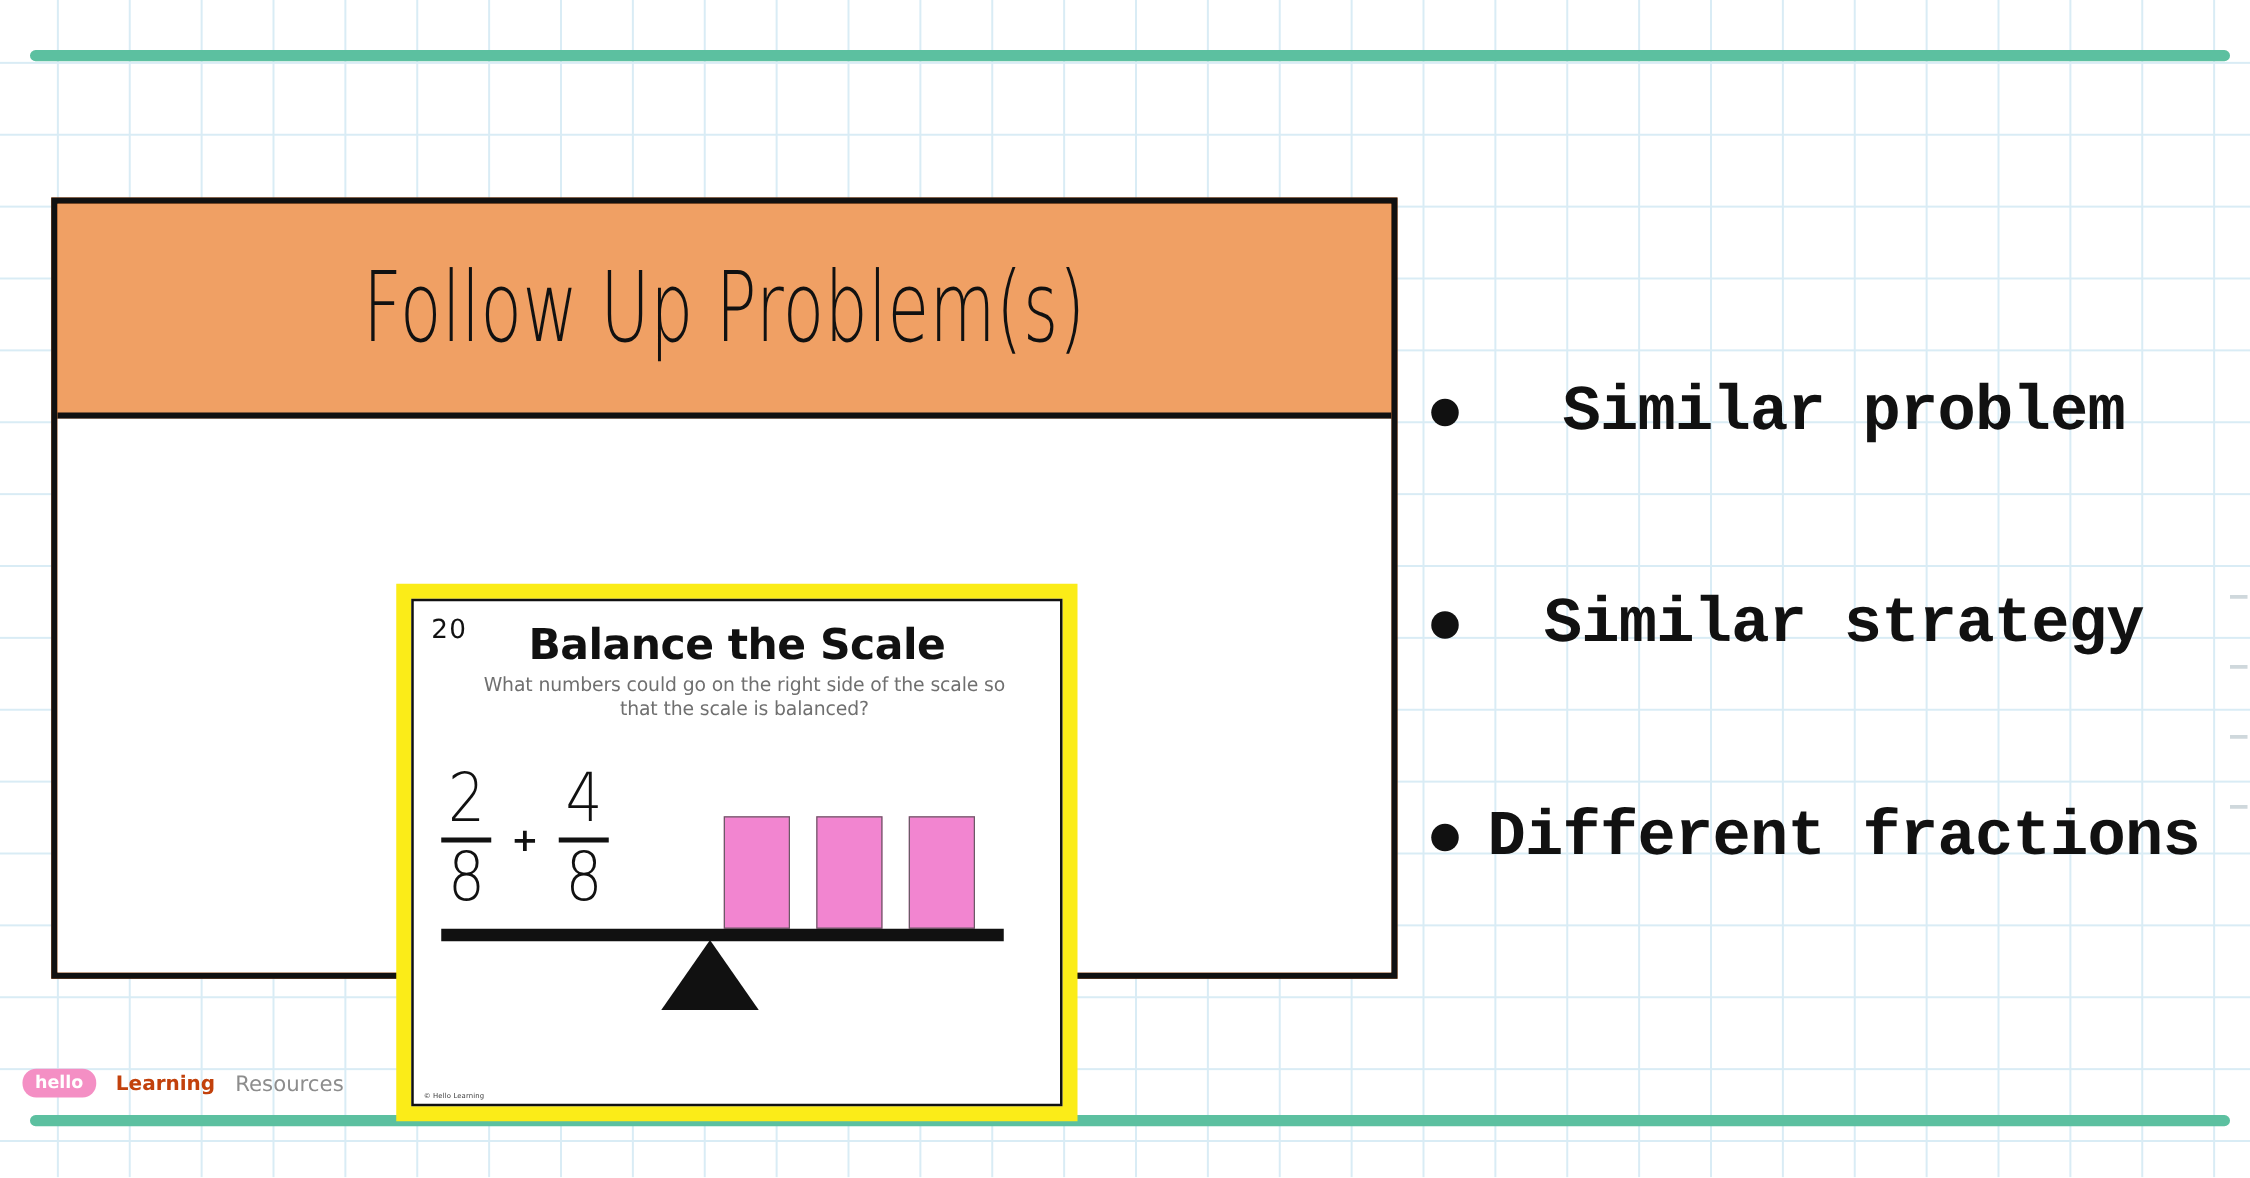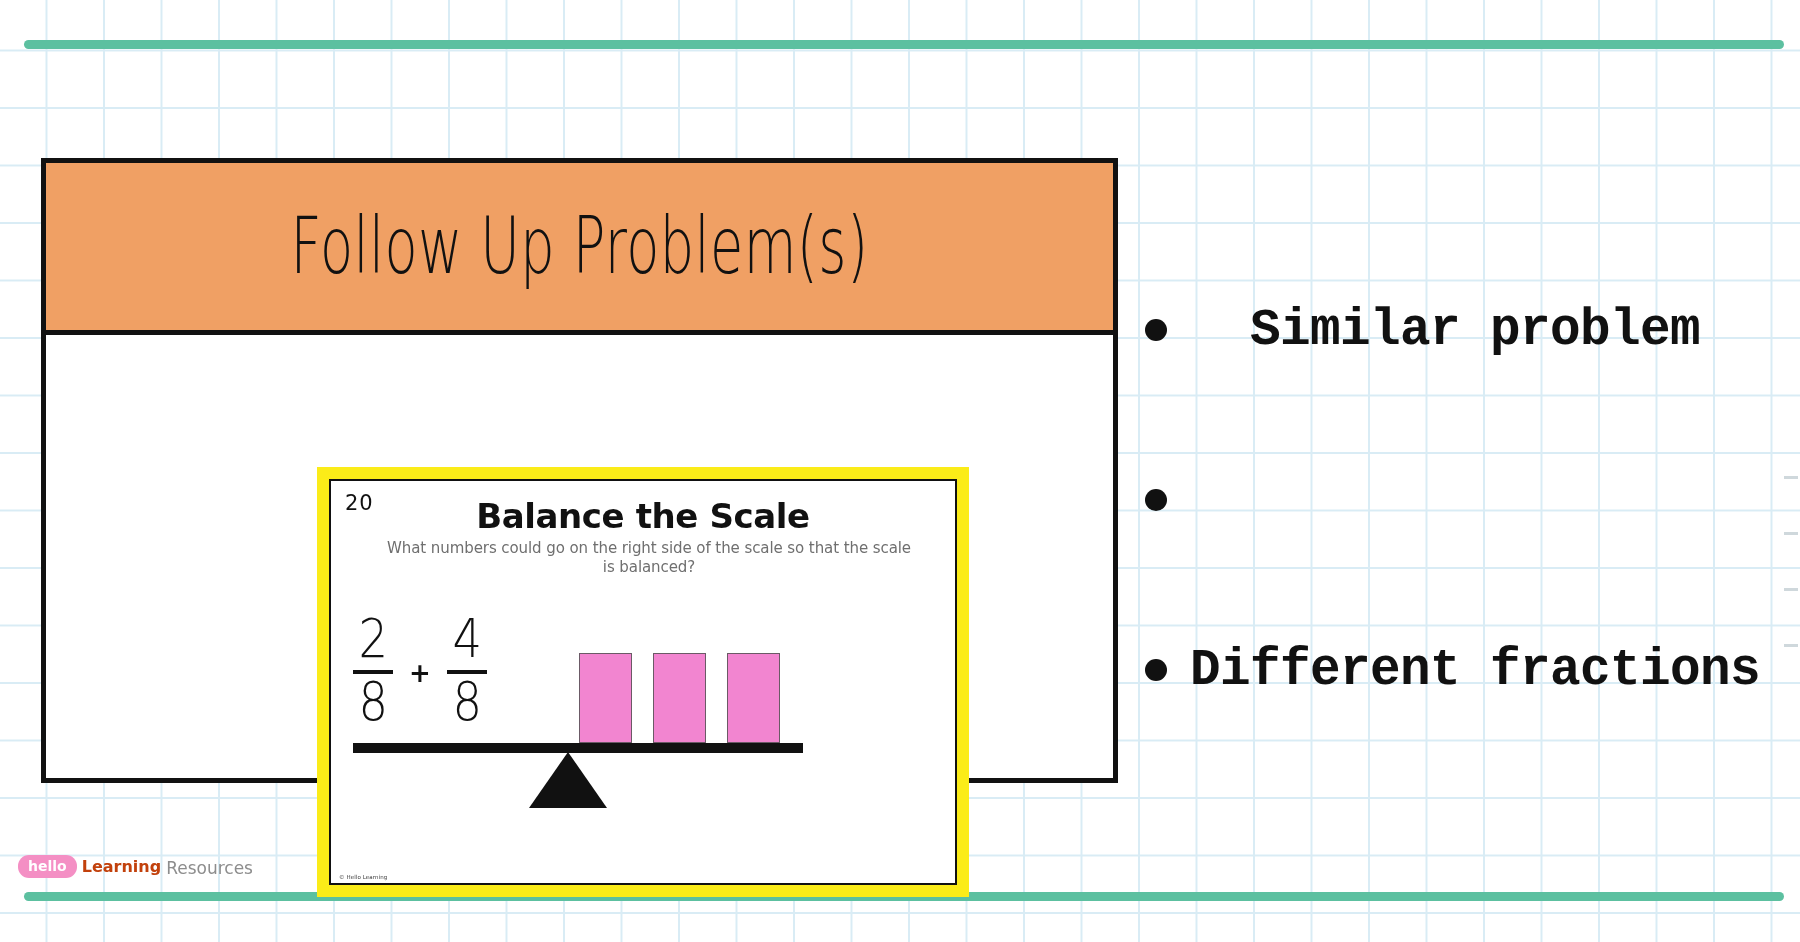--- a/index.html
+++ b/index.html
@@ -85,21 +85,21 @@
     width: 100%;
     height: calc(100% - 172px);
     background: #ffffff;
   }
 
   
   .task-card {
     position: absolute;
     left: 271px;
     top: 132px;
-    width: 652px;
+    width: 545px;
     height: 430px;
     background: #fbec18;
     box-sizing: border-box;
     padding: 12px;
   }
   .task-inner {
     width: 100%;
     height: 100%;
     background: #ffffff;
     border: 2.5px solid #111111;
@@ -260,21 +260,21 @@
     text-align: center;
   }
 
   
   .logo {
     position: absolute;
     left: 18px;
     top: 855px;
     display: flex;
     align-items: center;
-    gap: 5px;
+    gap: 16px;
   }
   .logo-pill {
     background: #f48fc4;
     color: #ffffff;
     font-family: "DejaVu Sans", sans-serif;
     font-size: 14px;
     font-weight: 700;
     padding: 4px 10px 5px 10px;
     border-radius: 11px;
     line-height: 1;
@@ -365,20 +365,21 @@
     </div>
   </div>
 
   <div class="bullets">
     <div class="bullet-row">
       <span class="bullet-dot"></span>
       <span class="bullet-text">Similar problem</span>
     </div>
     <div class="bullet-row">
       <span class="bullet-dot"></span>
+      <span class="bullet-text">Similar strategy</span>
     </div>
     <div class="bullet-row">
       <span class="bullet-dot"></span>
       <span class="bullet-text">Different fractions</span>
     </div>
   </div>
 
   <div class="logo">
     <span class="logo-pill">hello</span>
     <span class="logo-learning">Learning</span>

